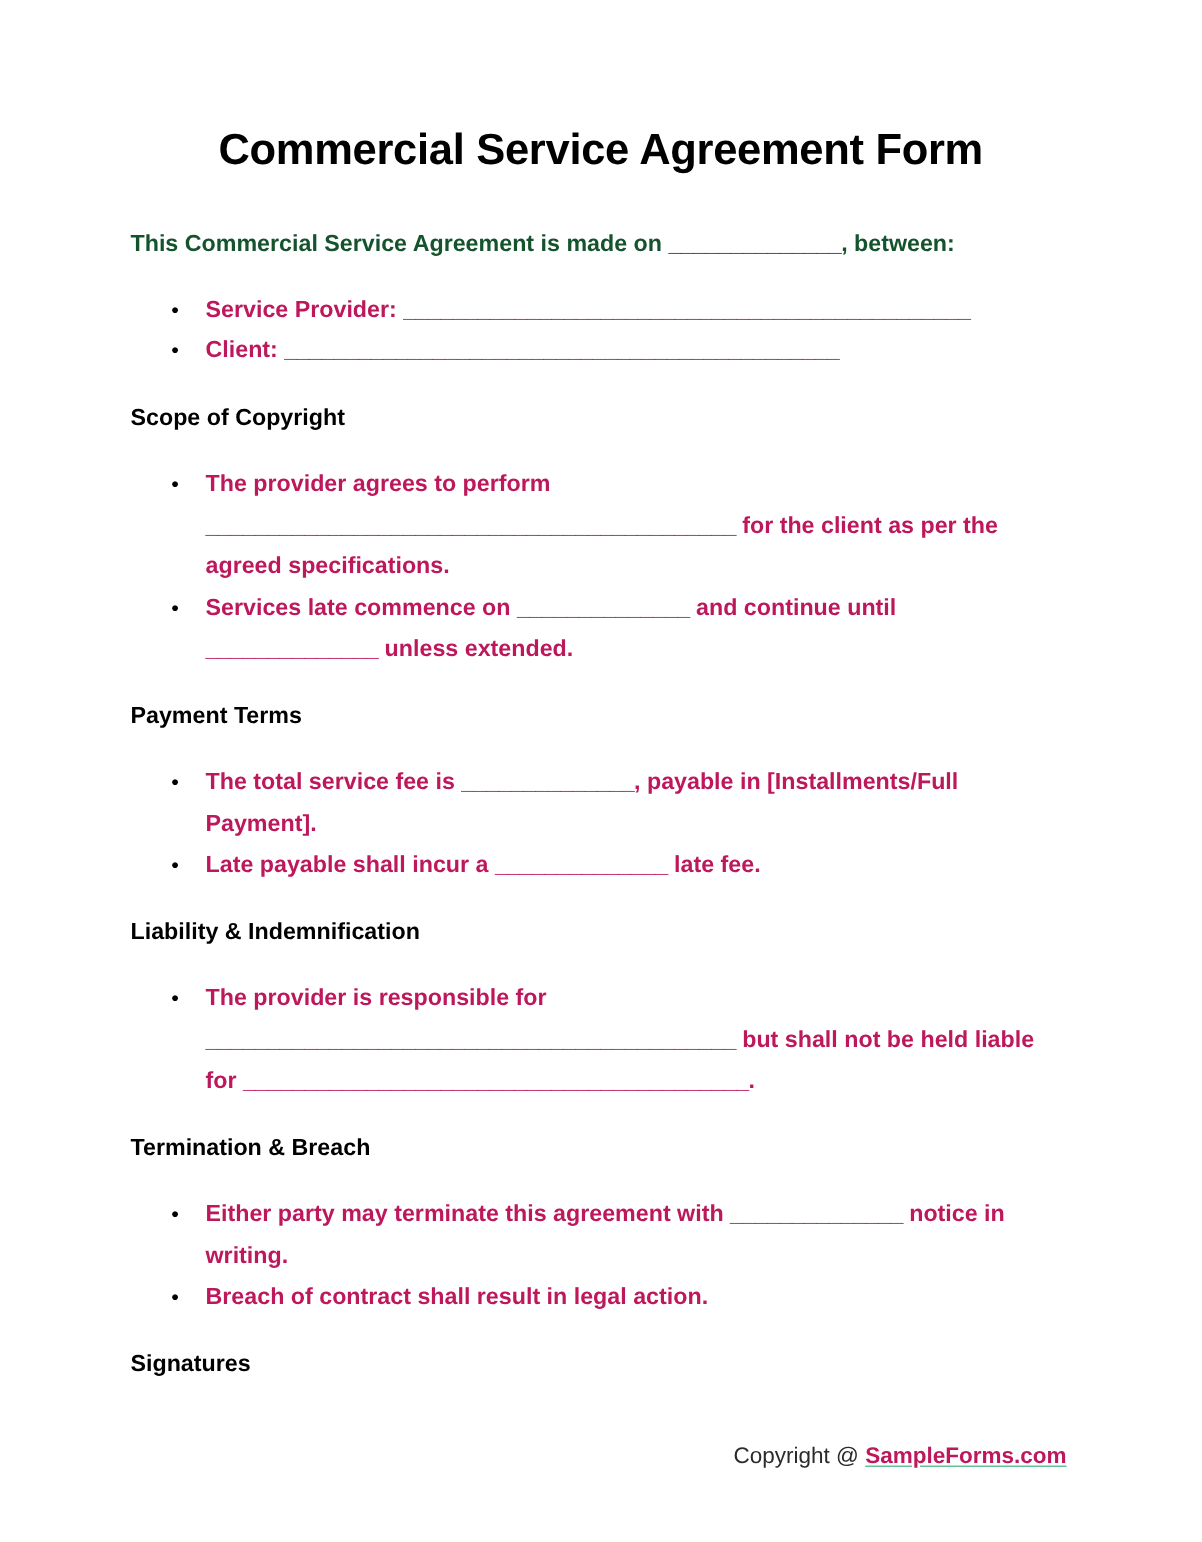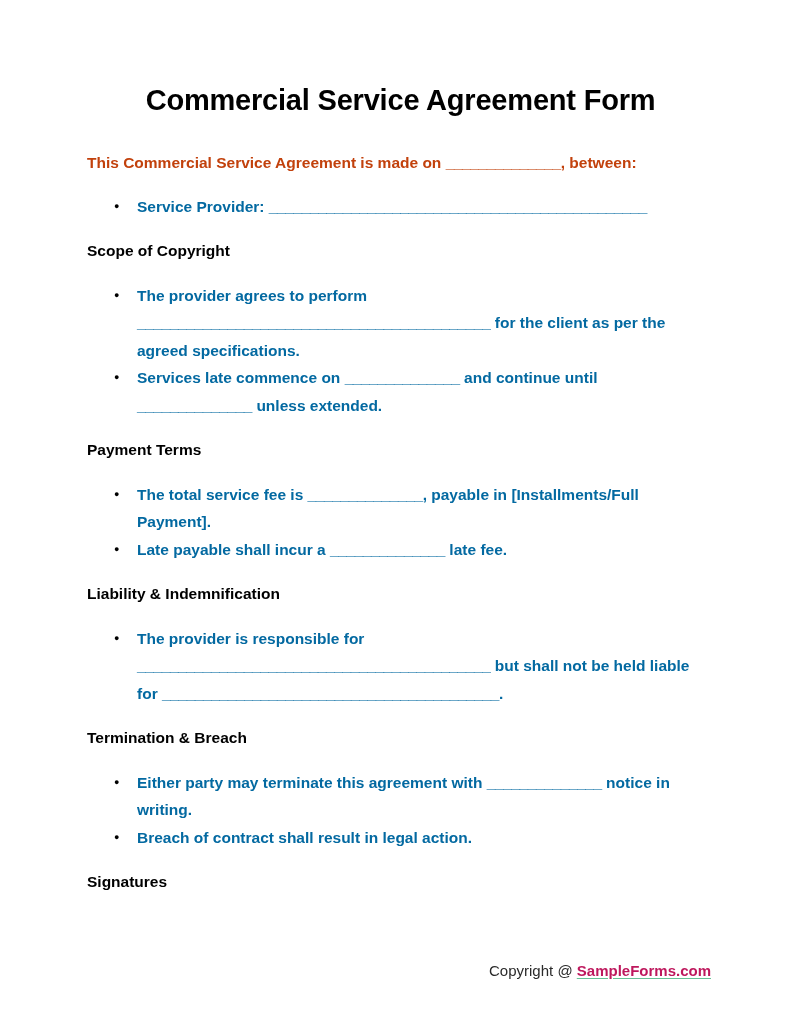--- a/index.html
+++ b/index.html
@@ -44,21 +44,21 @@
     left: 87px;
     top: 150px;
     width: 624px;
   }
 
   .para {
     font-size: 15.5px;
     line-height: 25.5px;
     font-weight: bold;
     margin: 0 0 0 0;
-    color: #c2410c;
+    color: #14532d;
   }
 
   .intro { margin-bottom: 17px; }
 
   .section-heading {
     font-size: 15.5px;
     line-height: 25.5px;
     font-weight: bold;
     color: #000000;
     margin: 0;
@@ -68,21 +68,21 @@
     list-style: none;
     margin: 0;
     padding: 0;
   }
   ul.bullets li {
     position: relative;
     padding-left: 50px;
     font-size: 15.5px;
     line-height: 27.5px;
     font-weight: bold;
-    color: #0369a1;
+    color: #be185d;
   }
   ul.bullets li::before {
     content: "\25CF";
     position: absolute;
     left: 27px;
     top: 0;
     font-size: 9px;
     line-height: 27.5px;
     color: #000000;
   }
@@ -133,20 +133,23 @@
   <div class="content">
 
     <p class="para intro">
       <span>This Commercial Service Agreement is made on </span><span class="blank">______________</span><span>, between:</span>
     </p>
 
     <ul class="bullets">
       <li>
         <span>Service Provider: </span><span class="blank">______________________________________________</span>
       </li>
+      <li>
+        <span>Client: </span><span class="blank">_____________________________________________</span>
+      </li>
     </ul>
 
     <div class="gap-after-list"></div>
 
     <h2 class="section-heading">Scope of Copyright</h2>
     <div class="gap-after-heading"></div>
     <ul class="bullets">
       <li>
         <span>The provider agrees to perform </span><span class="blank">___________________________________________</span><span> for the client as per the agreed specifications.</span>
       </li>

